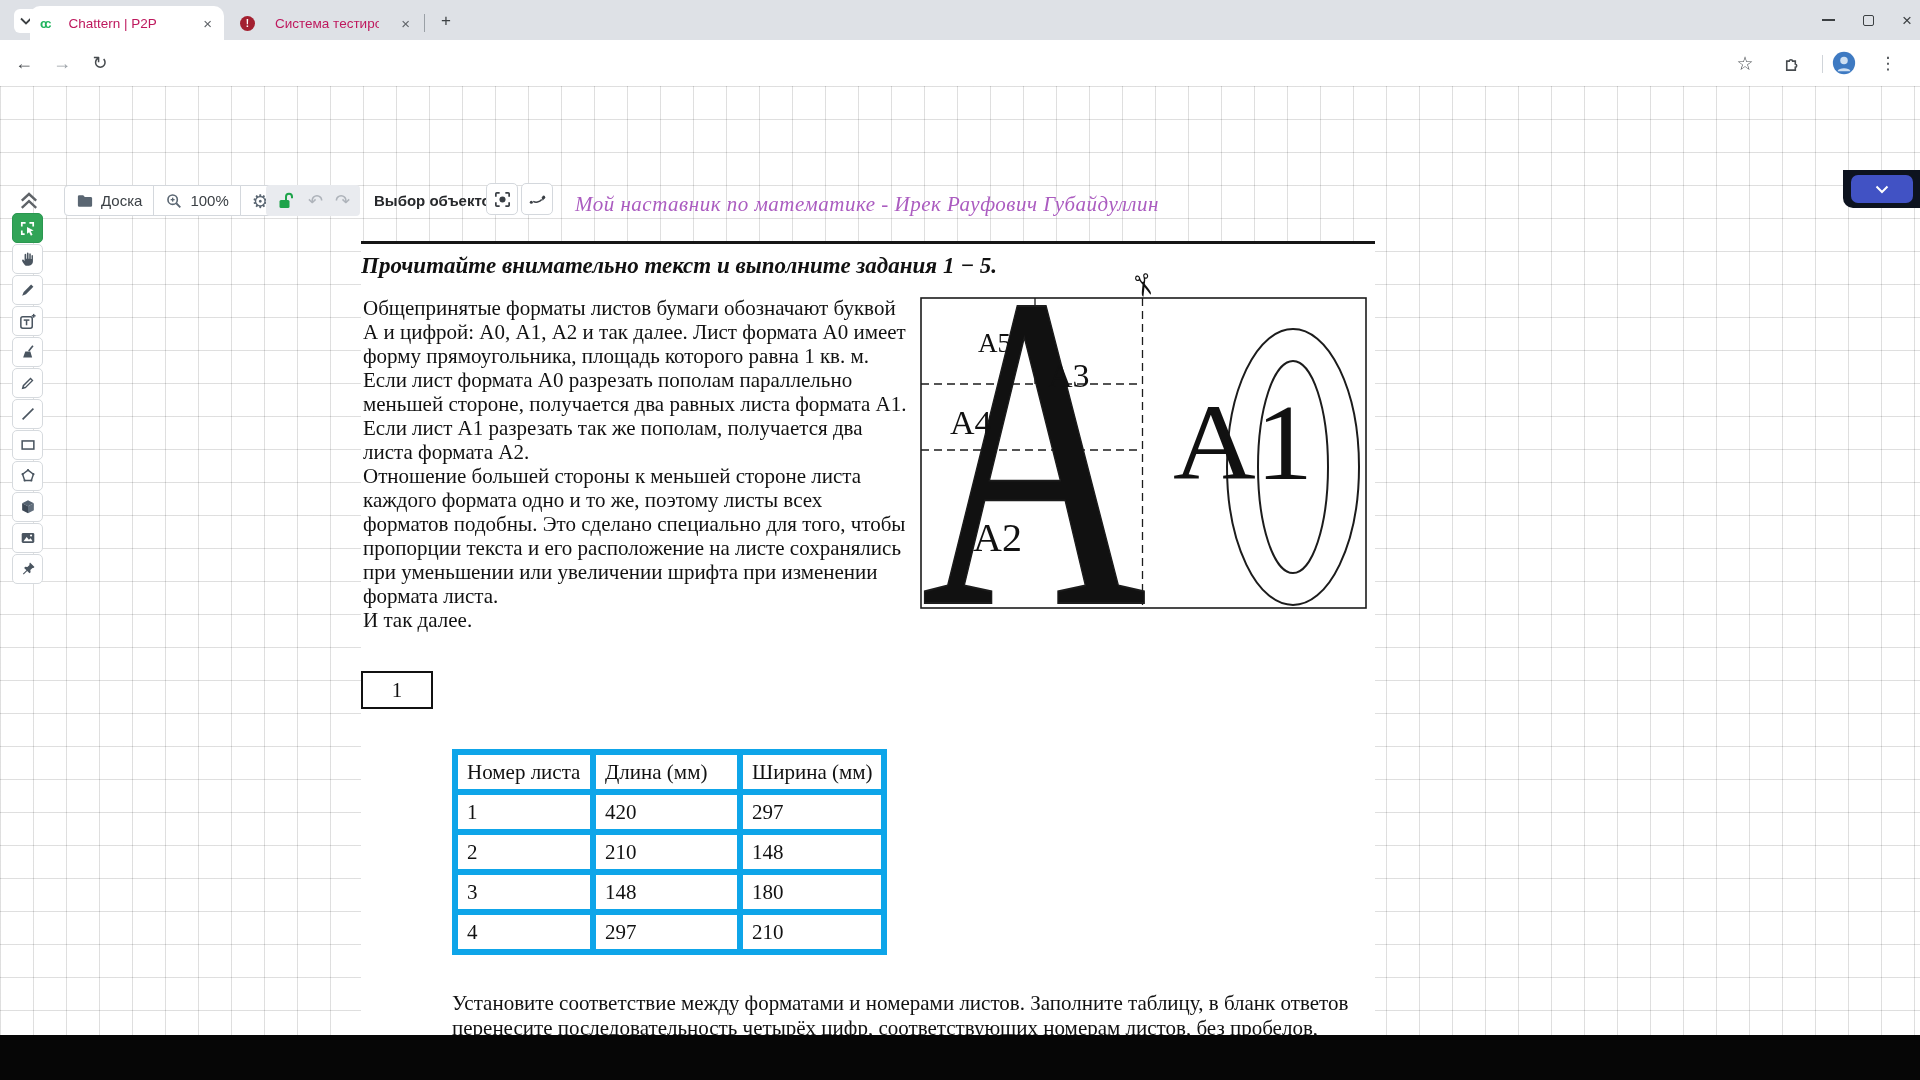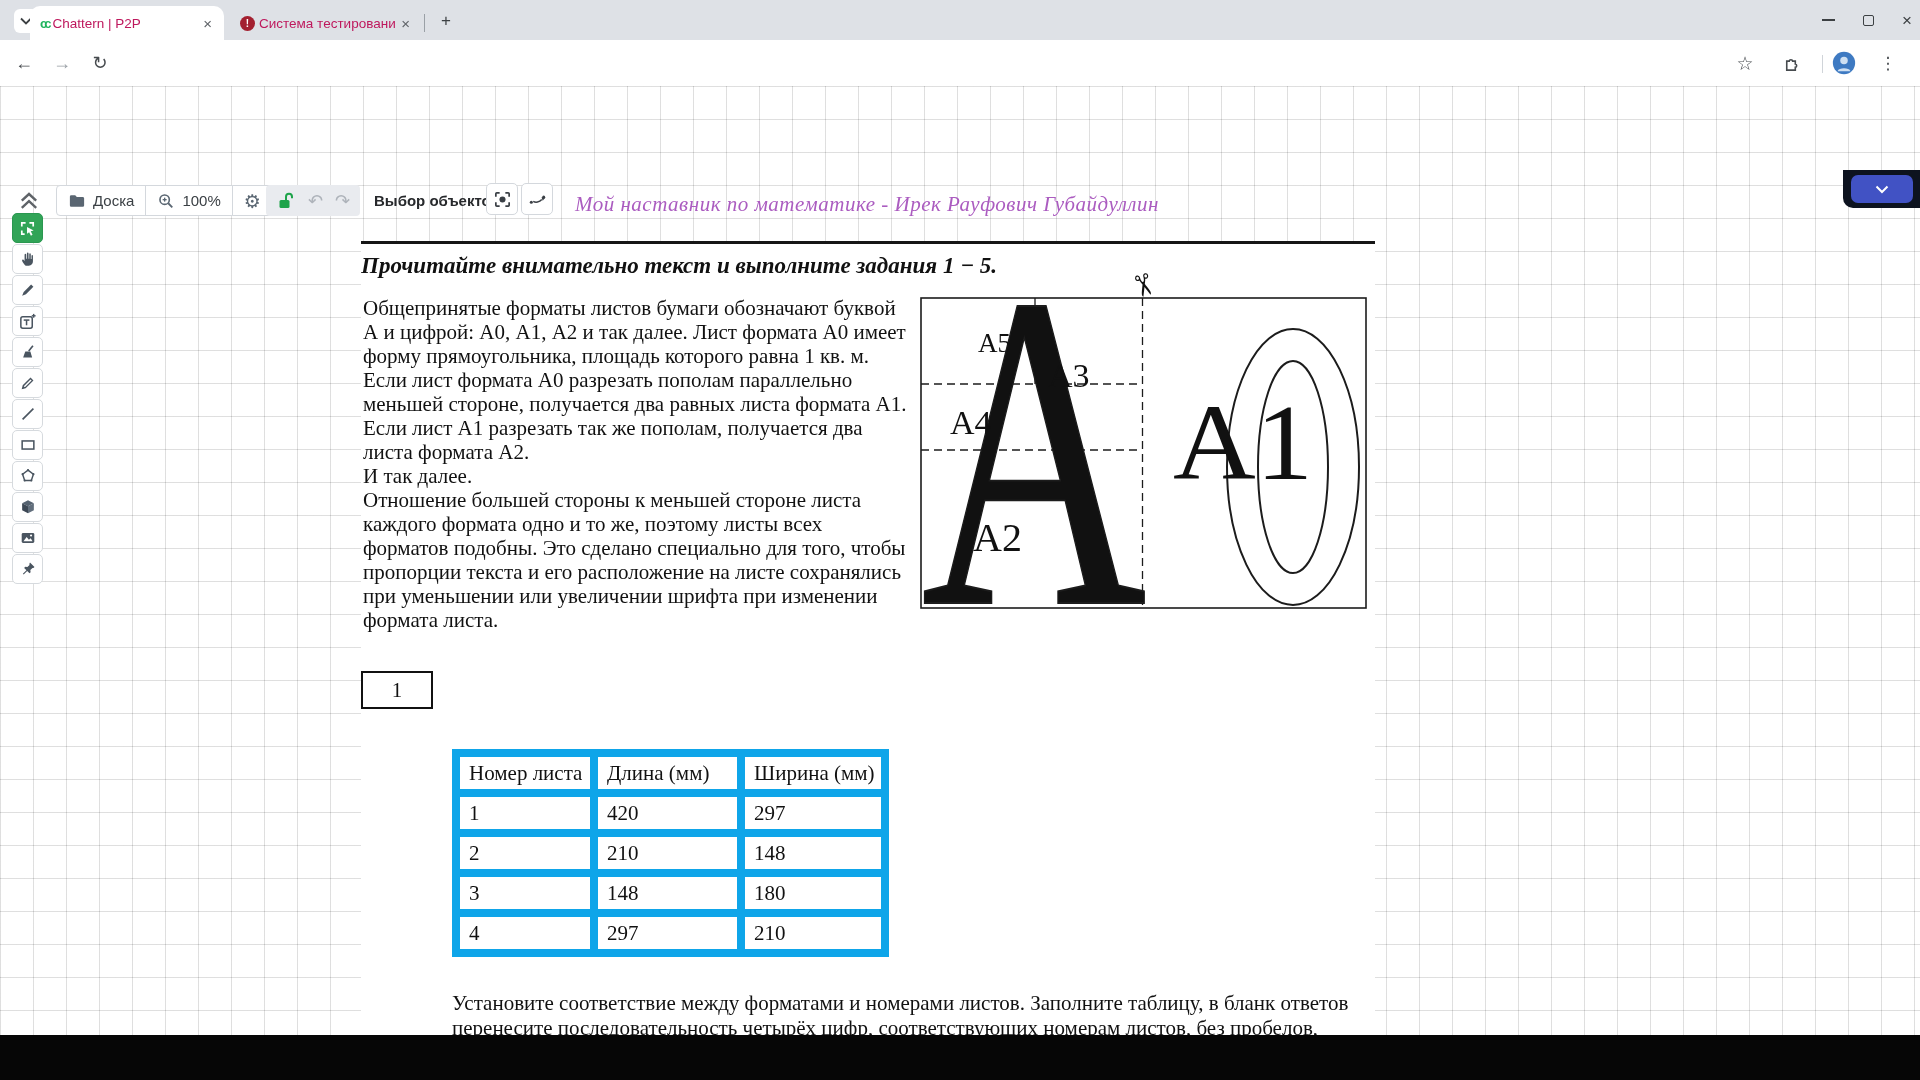--- a/index.html
+++ b/index.html
@@ -4,21 +4,21 @@
 <style>
   * { margin:0; padding:0; box-sizing:border-box; }
   html,body { width:1920px; height:1080px; overflow:hidden; background:#fff;
               font-family:"Liberation Sans", sans-serif; }
   #app { position:relative; width:1920px; height:1080px; }
 
   
   .titlebar { position:absolute; left:0; top:0; width:1920px; height:40px; background:#dee1e6; }
   .tab-search { position:absolute; left:14px; top:9px; width:24px; height:24px; background:#fff;
                 border-radius:6px; display:flex; align-items:center; justify-content:center; cursor:pointer; }
-  .tab { position:absolute; top:6px; height:34px; display:flex; align-items:center; gap:4px; padding:0 10px; }
+  .tab { position:absolute; top:6px; height:34px; display:flex; align-items:center; gap:20px; padding:0 10px; }
   .tab.active { left:30px; width:194px; background:#fff; border-radius:10px 10px 0 0; }
   .tab.inactive { left:230px; width:192px; }
   .tab .title { font-size:13.5px; color:#be185d; white-space:nowrap; overflow:hidden; flex:1; }
   .tab .close { color:#5f6368; font-size:15px; line-height:15px; cursor:pointer; padding:0 2px; }
   .fav1 { color:#1fb45d; font-weight:900; font-size:13px; letter-spacing:-3px; }
   .fav2 { width:15px; height:15px; border-radius:50%; background:#a32030; color:#fff; font-size:10px;
           font-weight:bold; display:flex; align-items:center; justify-content:center; }
   .tab-sep { position:absolute; left:424px; top:14px; width:1px; height:18px; background:#9aa0a6; }
   .newtab { position:absolute; left:434px; top:9px; width:24px; height:24px; font-size:17px; color:#3c4043;
             display:flex; align-items:center; justify-content:center; cursor:pointer; }
@@ -42,21 +42,21 @@
             background-size:33px 33px; }
 
   .annotation { position:absolute; left:575px; top:106px; font-family:"Liberation Serif", serif;
                 font-style:italic; font-size:21px; color:#ab5cc0; letter-spacing:.5px; white-space:nowrap; }
 
   
   .tb-collapse { position:absolute; left:16px; top:102px; width:26px; height:24px; cursor:pointer; }
   .tb-group1 { position:absolute; left:56px; top:99px; height:31px; display:flex; }
   .tb-btn { background:#fff; border:1px solid #d4d8dd; display:flex; align-items:center; gap:7px;
             padding:0 11px; font-size:15px; color:#3b4045; cursor:pointer; margin-right:-1px; }
-  .tb-btn:first-child { border-radius:4px 0 0 4px; }
+  .tb-btn:first-child { border-radius:4px 0 0 4px;margin-left:8px; }
   .tb-group2 { position:absolute; left:266px; top:99px; height:31px; background:#e9ebef; border-radius:4px;
                display:flex; align-items:center; gap:12px; padding:0 10px; }
   .tb-ic { font-size:18px; color:#aeb3ba; cursor:pointer; line-height:18px; }
   .tb-mode { position:absolute; left:374px; top:106px; font-size:15px; font-weight:bold; color:#27292c; }
   .tb-sq { position:absolute; top:97px; width:32px; height:32px; background:#fff; border:1px solid #d4d8dd;
            border-radius:5px; display:flex; align-items:center; justify-content:center; cursor:pointer; }
 
   
   .side-btn { position:absolute; left:12px; width:31px; height:30px; background:#fff; border:1px solid #d6dade;
               border-radius:5px; display:flex; align-items:center; justify-content:center; cursor:pointer; }
@@ -74,21 +74,21 @@
   .doc-title { position:absolute; left:0; top:9px; width:100%; text-align:left; font-size:23px;
                font-weight:bold; font-style:italic; }
   .doc-body { position:absolute; left:2px; top:52px; width:1004px; font-size:21px; line-height:24px; }
   .figure-wrap { float:right; width:447px; height:312px; margin:1px 0 0 12px; }
   .scissors { position:absolute; left:770px; top:24px; font-size:30px; transform:rotate(74deg);
               font-family:"DejaVu Sans", sans-serif; }
   .qbox { position:absolute; left:0; top:427px; width:72px; height:38px; border:2.5px solid #111;
           text-align:center; font-size:21px; line-height:34px; }
   .qtext { position:absolute; left:91px; top:428px; width:897px; font-size:21px; line-height:26px; }
   .dtable { position:absolute; left:91px; top:505px; border-collapse:collapse; font-size:21px; }
-  .dtable th, .dtable td { border:8px solid #0ea5e9; text-align:left; font-weight:normal;
+  .dtable th, .dtable td { border:6px solid #0ea5e9; text-align:left; font-weight:normal;
                            padding:0 0 0 9px; height:40px; }
   .dtable th:nth-child(1), .dtable td:nth-child(1) { width:138px; }
   .dtable th:nth-child(2), .dtable td:nth-child(2) { width:147px; }
   .dtable th:nth-child(3), .dtable td:nth-child(3) { width:144px; }
   .instruction { position:absolute; left:91px; top:747px; width:905px; font-size:21px; line-height:25px; }
 
   .watermark { position:absolute; left:1655px; top:974px; font-size:46px; font-weight:800; color:#8bd8a3;
                letter-spacing:1px; opacity:.92; }
   .wm-icon { position:absolute; left:1742px; top:958px; }
   .info-btn { position:absolute; left:33px; top:990px; width:30px; height:30px; border-radius:50%;
@@ -170,22 +170,22 @@
             <text x="58" y="55" font-size="27">А5</text>
             <text x="128" y="90" font-size="34">А3</text>
             <text x="30" y="137" font-size="34">А4</text>
             <text x="53" y="254" font-size="40">А2</text>
             <ellipse cx="373" cy="170" rx="66" ry="138" fill="#fff" stroke="#1c1c1c" stroke-width="2"></ellipse>
             <ellipse cx="373" cy="170" rx="35" ry="106" fill="#fff" stroke="#1c1c1c" stroke-width="2"></ellipse>
             <text x="253" y="182" font-size="108" textLength="140" lengthAdjust="spacingAndGlyphs">А1</text>
           </svg>
         </div>
         <p>Общепринятые форматы листов бумаги обозначают буквой А и цифрой: А0, А1, А2 и так далее. Лист формата А0 имеет форму прямоугольника, площадь которого равна 1 кв. м. Если лист формата А0 разрезать пополам параллельно меньшей стороне, получается два равных листа формата А1. Если лист А1 разрезать так же пополам, получается два листа формата А2.</p>
+        <p>Отношение большей стороны к меньшей стороне листа каждого формата одно и то же, поэтому листы всех форматов подобны. Это сделано специально для того, чтобы пропорции текста и его расположение на листе сохранялись при уменьшении или увеличении шрифта при изменении формата листа.</p>
         <p>И так далее.</p>
-        <p>Отношение большей стороны к меньшей стороне листа каждого формата одно и то же, поэтому листы всех форматов подобны. Это сделано специально для того, чтобы пропорции текста и его расположение на листе сохранялись при уменьшении или увеличении шрифта при изменении формата листа.</p>
       </div>
 
       <span class="scissors">✂</span>
 
       <div class="qbox">1</div>
 
       <table class="dtable">
         <tbody>
             <tr>
           <th>Номер листа</th>

